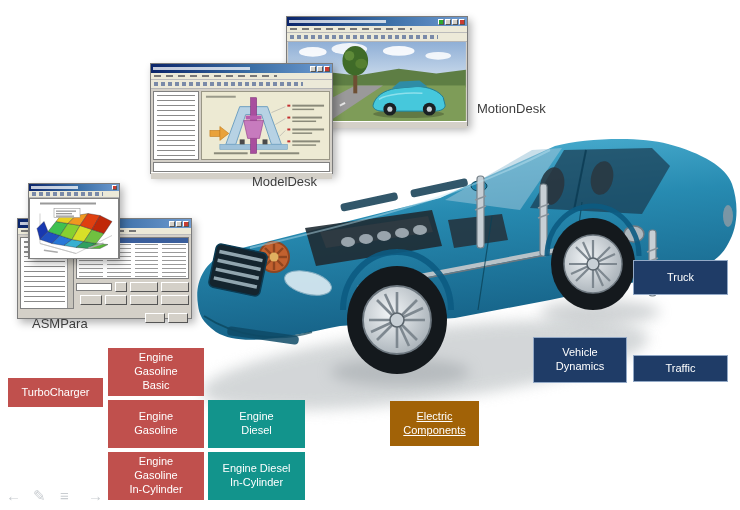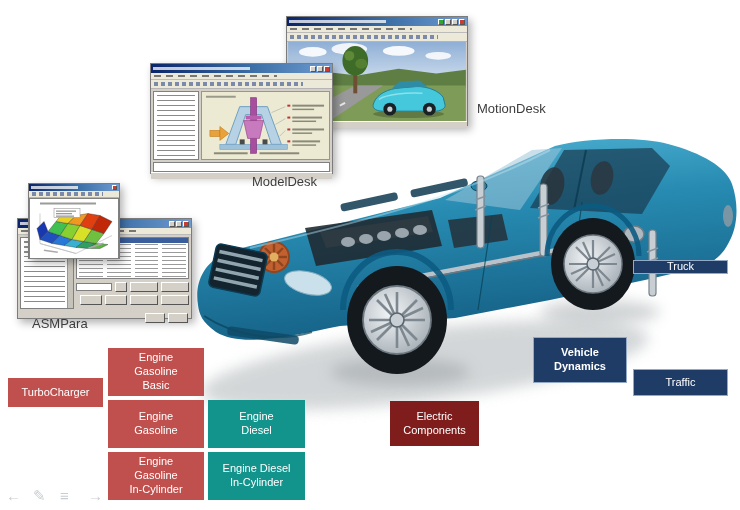--- a/index.html
+++ b/index.html
@@ -4,21 +4,21 @@
 <style>
   html,body{margin:0;padding:0;background:#fff;}
   #stage{position:relative;width:740px;height:510px;background:#ffffff;overflow:hidden;
          font-family:"Liberation Sans",sans-serif;}
   
   .mod{position:absolute;display:flex;align-items:center;justify-content:center;
        color:#fff;font-size:11px;line-height:1.25;text-align:center;white-space:pre-line;
        box-sizing:border-box;}
   .mod-red{background:#C0504D;}
   .mod-teal{background:#12948C;}
-  .mod-pink{background:#7f1d1d;}
+  .mod-pink{background:#a16207;text-decoration:underline;}
   .mod-navy{background:#1F3C67;border:1px solid #93A9C6;}
   
   .caption{position:absolute;font-size:13px;color:#3d3d3d;}
   
   .win{position:absolute;background:#D4D0C8;border:1px solid #7c7c7c;
        box-shadow:3px 4px 8px rgba(0,0,0,.30);box-sizing:border-box;}
   .tbar{height:9px;background:linear-gradient(90deg,#0a246a,#3a6ea5 55%,#6f9bd1);
         display:flex;align-items:center;justify-content:space-between;padding:0 2px;box-sizing:border-box;}
   .tbar-text{width:55%;height:3px;background:rgba(255,255,255,.75);}
   .btns{display:flex;gap:1px;}
@@ -409,22 +409,22 @@
 In-Cylinder</div>
 
   <div class="mod mod-teal" style="left:208px;top:400px;width:97px;height:48px;">Engine
 Diesel</div>
   <div class="mod mod-teal" style="left:208px;top:452px;width:97px;height:48px;">Engine Diesel
 In-Cylinder</div>
 
   <div class="mod mod-pink" style="left:390px;top:401px;width:89px;height:45px;">Electric
 Components</div>
 
-  <div class="mod mod-navy" style="left:533px;top:337px;width:94px;height:46px;font-weight:bold;">Vehicle
+  <div class="mod mod-navy" style="left:533px;top:337px;width:94px;height:46px;">Vehicle
 Dynamics</div>
-  <div class="mod mod-navy" style="left:633px;top:260px;width:95px;height:14px;">Truck</div>
-  <div class="mod mod-navy" style="left:633px;top:369px;width:95px;height:27px;">Traffic</div>
+  <div class="mod mod-navy" style="left:633px;top:260px;width:95px;height:35px;">Truck</div>
+  <div class="mod mod-navy" style="left:633px;top:355px;width:95px;height:27px;">Traffic</div>
 
   <div class="navctl" style="left:6px;top:488px;">←</div>
   <div class="navctl" style="left:33px;top:488px;">✎</div>
   <div class="navctl" style="left:60px;top:488px;">≡</div>
   <div class="navctl" style="left:88px;top:488px;">→</div>
 </div>
 
 </body></html>

